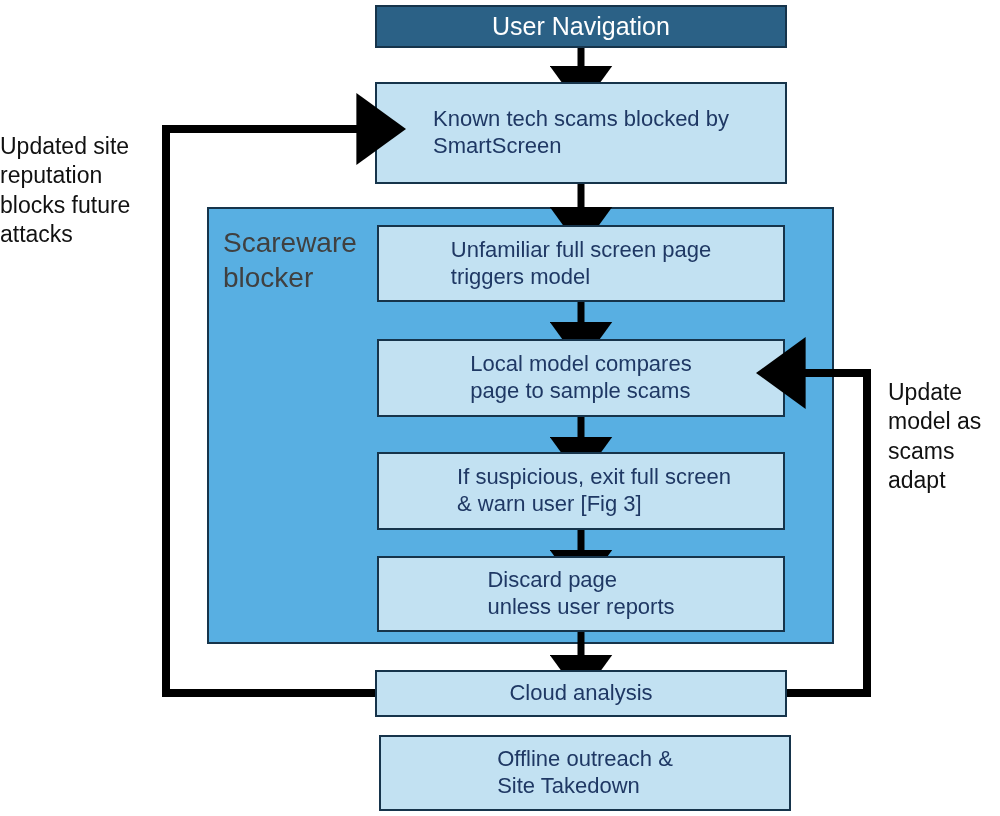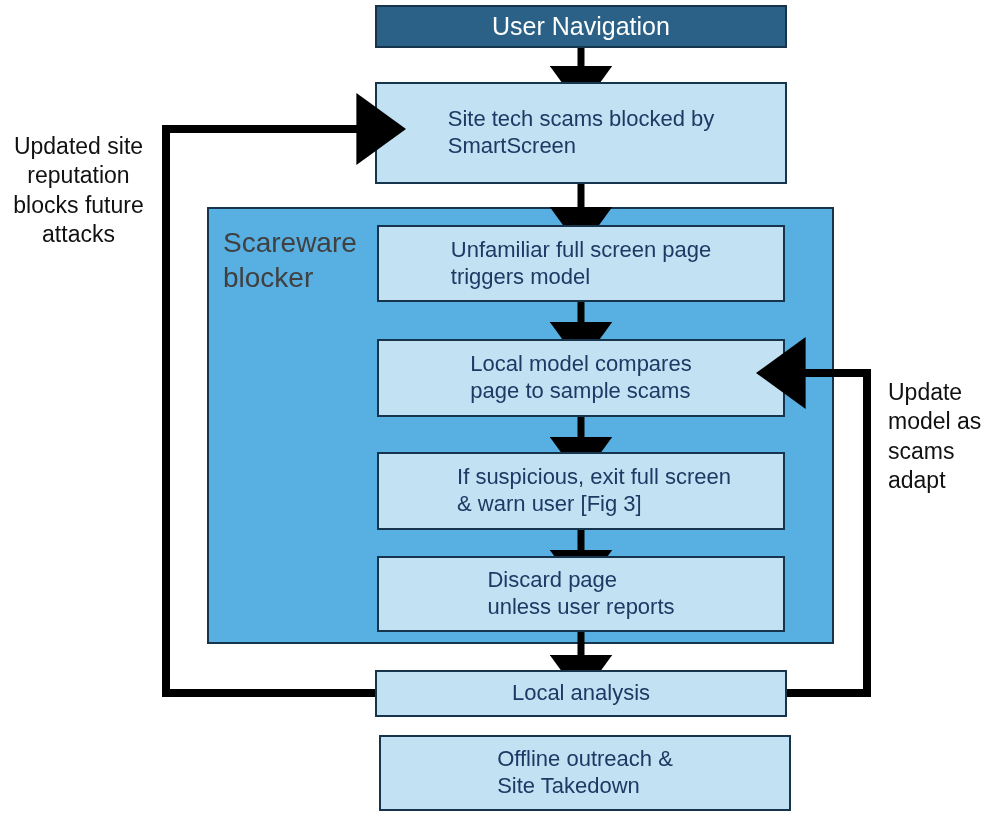--- a/index.html
+++ b/index.html
@@ -58,21 +58,21 @@
     z-index: 2;
   }
   .side-label {
     position: absolute;
     color: #111111;
     font-size: 23px;
     line-height: 1.28;
     white-space: pre-line;
     z-index: 4;
   }
-  .side-label.right-align { text-align: center; }
+  .side-label.right-align { text-align: left; }
   .side-label.left-align { text-align: left; }
   svg.arrows {
     position: absolute;
     left: 0; top: 0;
     width: 1000px;
     height: 816px;
     z-index: 2;
     pointer-events: none;
   }
   svg.arrows.loops { z-index: 5; }
@@ -101,36 +101,36 @@
 
     <line x1="581" y1="417" x2="581" y2="445" stroke="#000000" stroke-width="7" marker-end="url(#ah)"></line>
 
     <line x1="581" y1="530" x2="581" y2="558" stroke="#000000" stroke-width="7" marker-end="url(#ah)"></line>
 
     <line x1="581" y1="632" x2="581" y2="663" stroke="#000000" stroke-width="7" marker-end="url(#ah)"></line>
   </svg>
 
   <div class="node node-header" style="left:375px; top:5px; width:412px; height:43px;">User Navigation</div>
 
-  <div class="node node-light" style="left:375px; top:82px; width:412px; height:102px;">Site tech scams blocked by
+  <div class="node node-light" style="left:375px; top:82px; width:412px; height:102px;">Known tech scams blocked by
 SmartScreen</div>
 
   <div class="node node-light" style="left:377px; top:225px; width:408px; height:77px;">Unfamiliar full screen page
 triggers model</div>
 
   <div class="node node-light" style="left:377px; top:339px; width:408px; height:78px;">Local model compares
 page to sample scams</div>
 
   <div class="node node-light" style="left:377px; top:452px; width:408px; height:78px;padding-left:26px;">If suspicious, exit full screen
 &amp; warn user [Fig 3]</div>
 
   <div class="node node-light" style="left:377px; top:556px; width:408px; height:76px;">Discard page
 unless user reports</div>
 
-  <div class="node node-light" style="left:375px; top:670px; width:412px; height:47px;">Local analysis</div>
+  <div class="node node-light" style="left:375px; top:670px; width:412px; height:47px;">Cloud analysis</div>
 
   <div class="node node-light" style="left:379px; top:735px; width:412px; height:76px;">Offline outreach &amp;
 Site Takedown</div>
 
   <svg class="arrows loops" viewBox="0 0 1000 816" xmlns="http://www.w3.org/2000/svg">
     <defs>
       <marker id="ah2" markerWidth="9" markerHeight="9" refX="1.2" refY="4.5" orient="auto" markerUnits="strokeWidth">
         <path d="M0,0 L0,9 L6.2,4.5 z" fill="#000000"></path>
       </marker>
     </defs>

